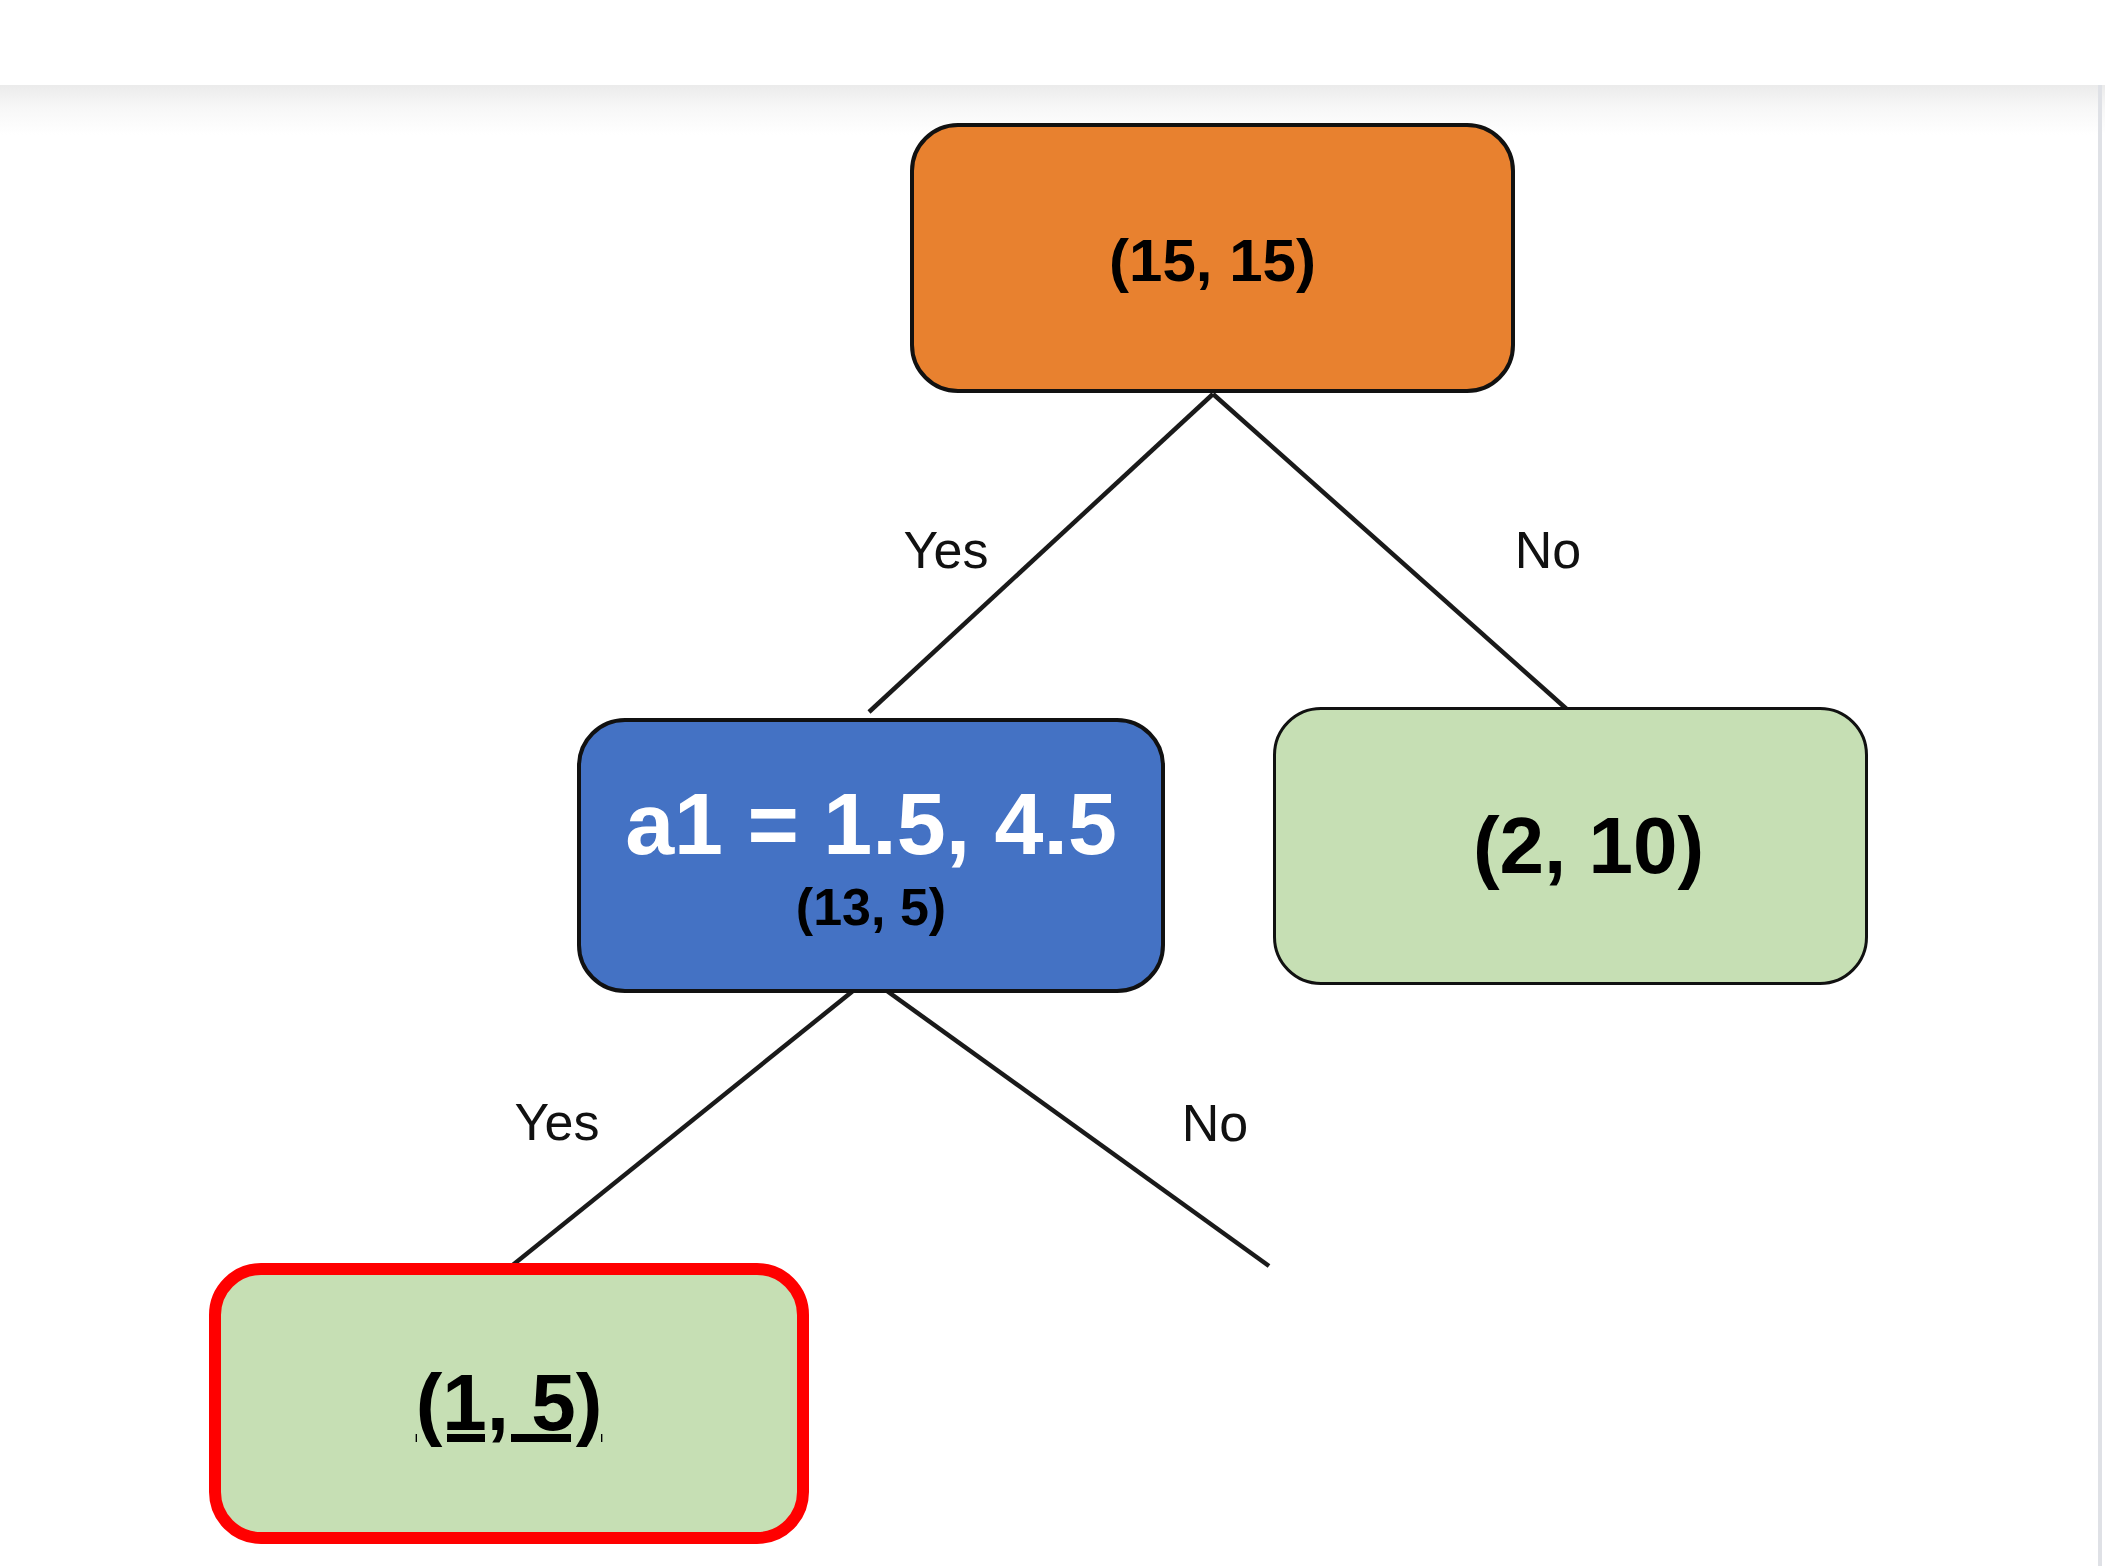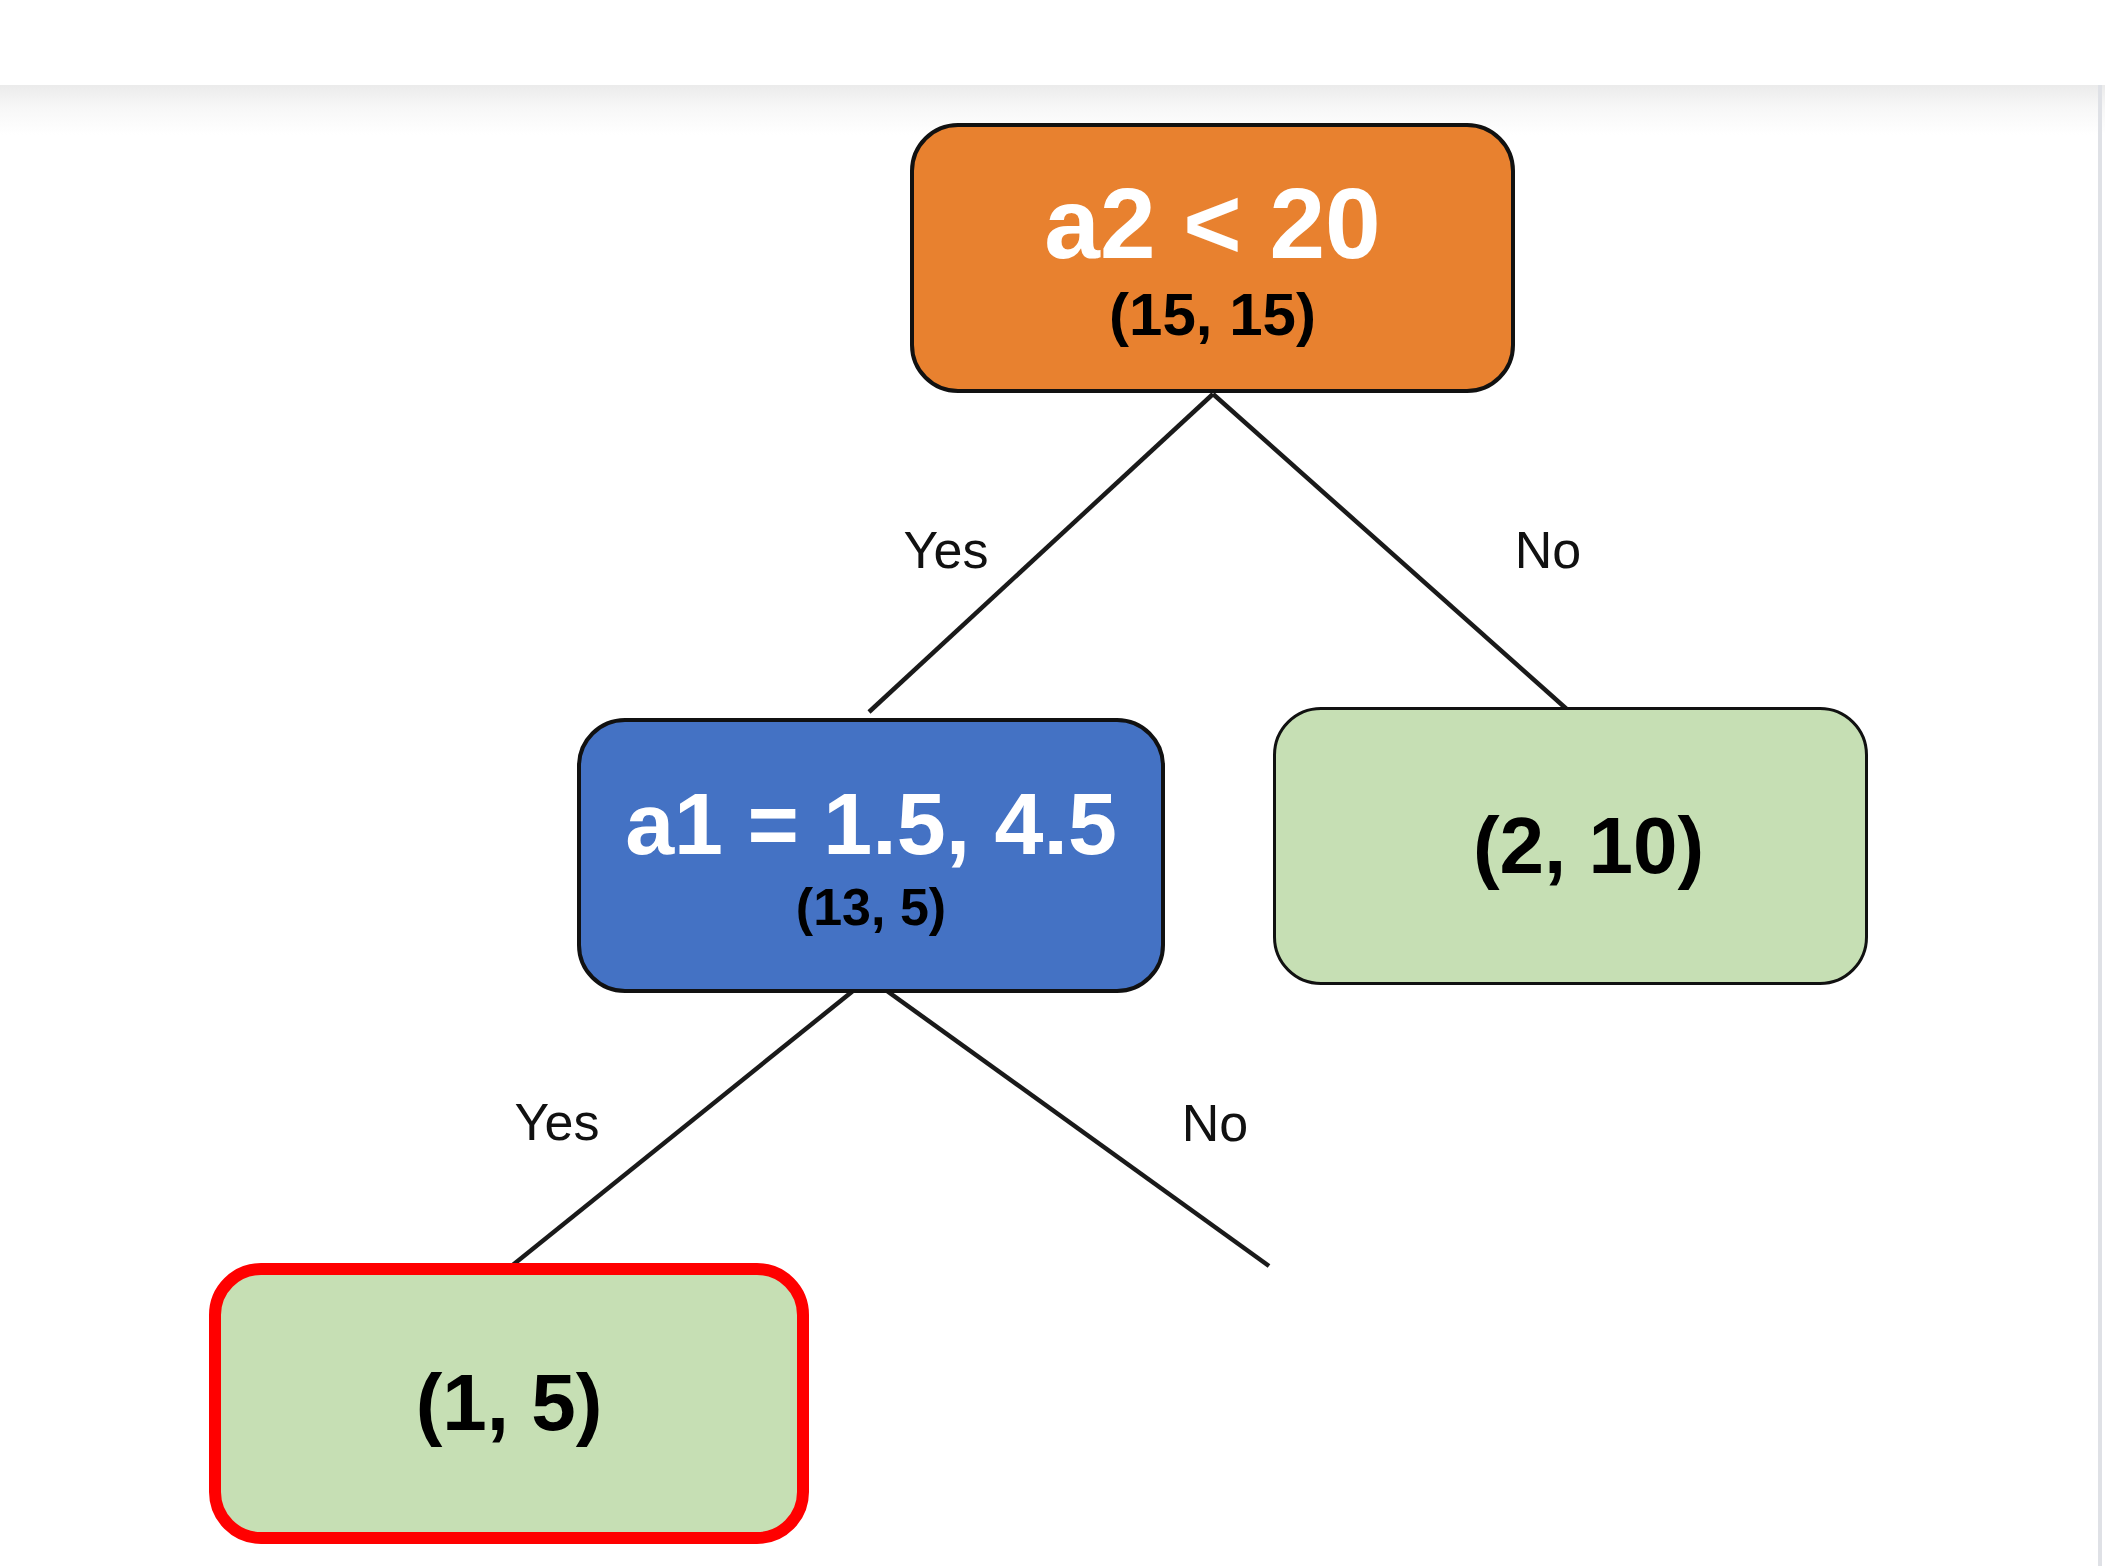--- a/index.html
+++ b/index.html
@@ -45,21 +45,21 @@
     background:#4472c4;
     margin-top:11px;
   }
   .node-internal .title{font-size:88px;}
   .node-internal .subtitle{font-size:52px;margin-top:8px;}
 
   .node-leaf{background:#c6dfb4;border-width:3px;}
   .node-leaf-right{left:1273px;top:707px;width:595px;height:278px;padding-left:36px;}
   .node-leaf-bl{
     left:209px;top:1263px;width:600px;height:281px;
-    border:12px solid #ff0000;border-radius:52px;
+    border:12px solid #ff0000;border-radius:52px;text-decoration:underline;
   }
   .node-leaf-br{left:973px;top:1262px;width:592px;height:281px;}
 
   .edge-label{
     position:absolute;
     transform:translate(-50%,-50%);
     font-size:52px;color:#111111;font-weight:normal;
     white-space:nowrap;
   }
   .lbl-root-yes{left:946px;top:550px;}
@@ -77,21 +77,20 @@
   <div class="right-edge-line"></div>
 
   <svg class="edges" viewBox="0 0 2105 1566">
     <line x1="1213" y1="394" x2="869" y2="712"></line>
     <line x1="1213" y1="394" x2="1570" y2="712"></line>
     <line x1="869" y1="978" x2="509" y2="1268"></line>
     <line x1="869" y1="978" x2="1269" y2="1266"></line>
   </svg>
 
   <div class="node node-root">
-    <div class="title">a2 &lt; 20</div>
     <div class="subtitle">(15, 15)</div>
   </div>
 
   <div class="node node-internal">
     <div class="title">a1 = 1.5, 4.5</div>
     <div class="subtitle">(13, 5)</div>
   </div>
 
   <div class="node node-leaf node-leaf-right">
     <div class="leaf-label">(2, 10)</div>

